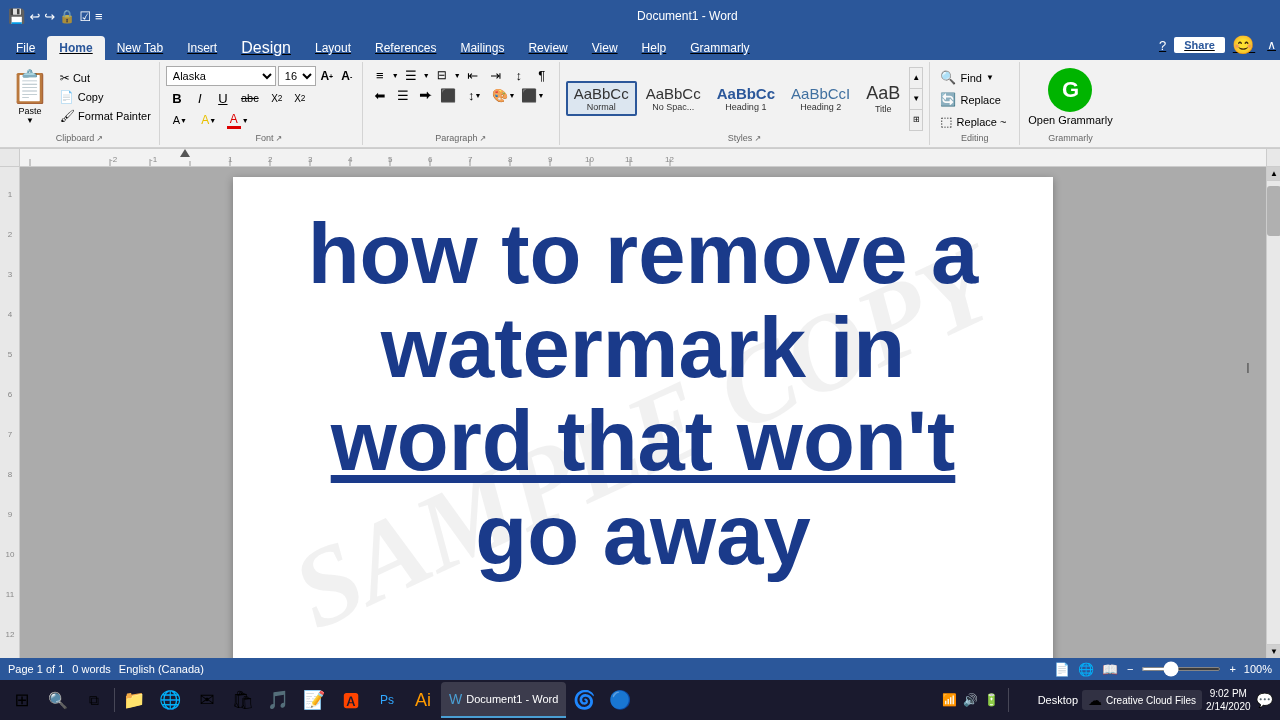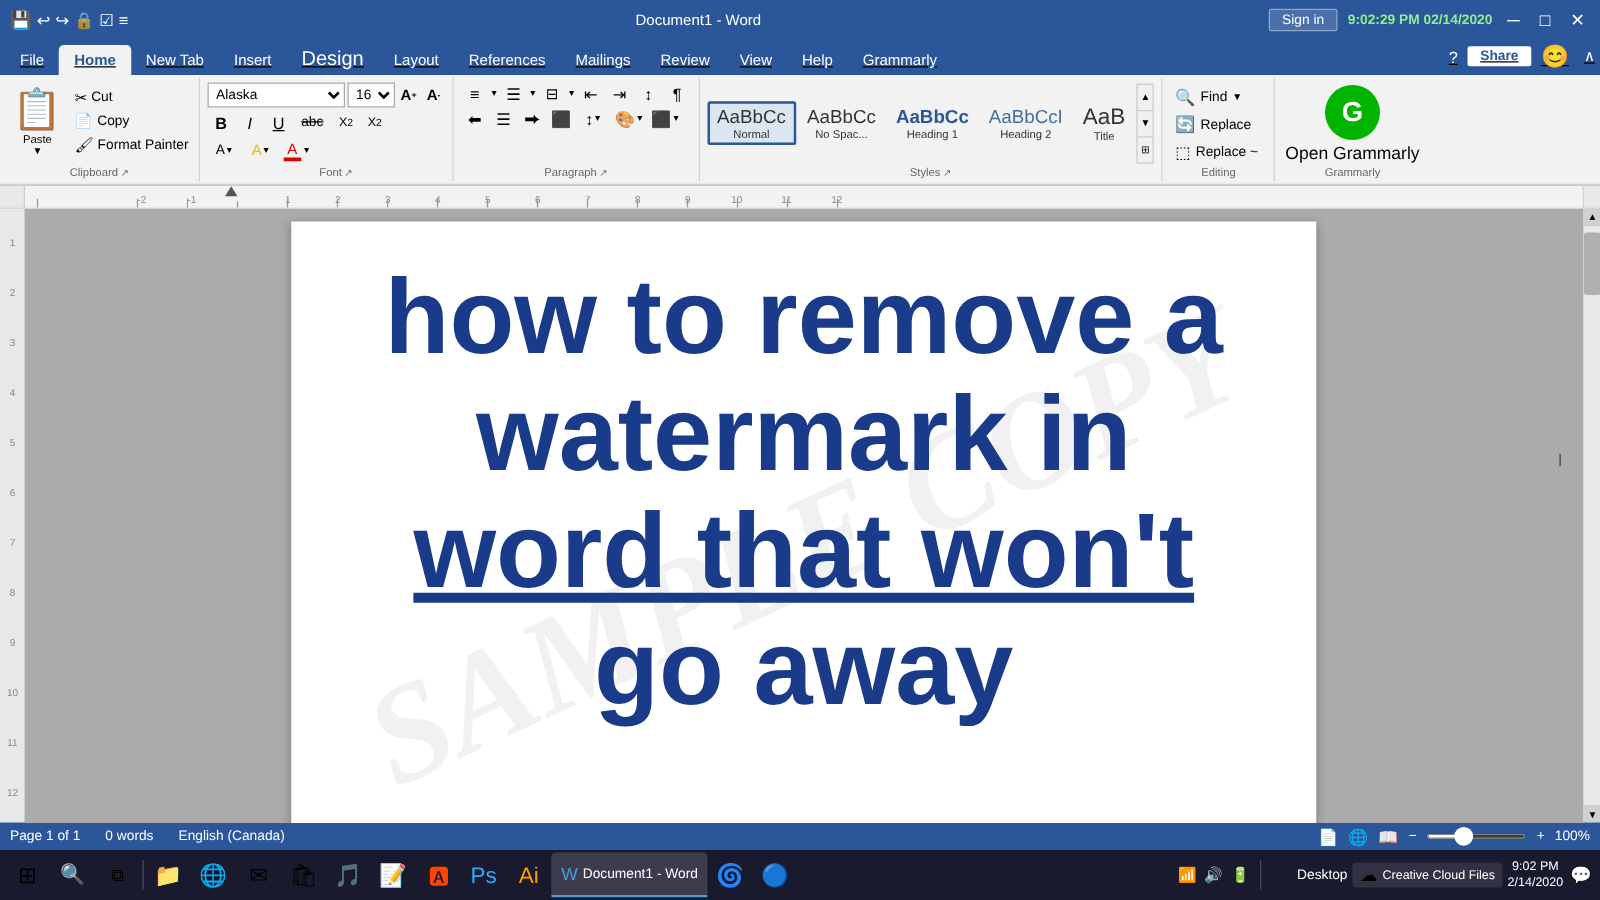--- a/index.html
+++ b/index.html
@@ -11,27 +11,20 @@
 <div style="background:#2b579a;color:white;height:32px;display:flex;align-items:center;padding:0 8px;flex-shrink:0;">
   <div style="display:flex;align-items:center;gap:4px;">
     <span style="cursor:pointer;font-size:14px;color:white;">💾</span>
     <span style="cursor:pointer;font-size:13px;color:white;">↩</span>
     <span style="cursor:pointer;font-size:13px;color:white;">↪</span>
     <span style="font-size:13px;color:rgba(255,255,255,0.7);">🔒</span>
     <span style="cursor:pointer;font-size:13px;color:white;">☑</span>
     <span style="cursor:pointer;font-size:13px;color:white;">≡</span>
   </div>
   <div style="flex:1;text-align:center;font-size:12px;">Document1 - Word</div>
-  <div style="display:flex;align-items:center;gap:8px;">
-    <button style="background:rgba(255,255,255,0.15);border:1px solid rgba(255,255,255,0.4);color:white;padding:2px 10px;border-radius:2px;cursor:pointer;font-size:11px;">Sign in</button>
-    <span style="color:#90ee90;font-size:11px;font-weight:bold;">9:02:29 PM 02/14/2020</span>
-    <span style="cursor:pointer;color:white;font-size:14px;padding:0 4px;">─</span>
-    <span style="cursor:pointer;color:white;font-size:14px;padding:0 4px;">□</span>
-    <span style="cursor:pointer;color:white;font-size:14px;padding:0 4px;">✕</span>
-  </div>
 </div>
 
 <div style="background:#2b579a;display:flex;align-items:flex-end;padding:0 0 0 4px;height:28px;flex-shrink:0;text-decoration:underline;">
   <div style="padding:4px 12px;color:white;font-size:12px;cursor:pointer;height:24px;display:flex;align-items:center;">File</div>
   <div style="padding:4px 12px;color:#2b579a;font-size:12px;cursor:pointer;background:#f2f2f2;border-radius:4px 4px 0 0;height:24px;display:flex;align-items:center;font-weight:600;">Home</div>
   <div style="padding:4px 12px;color:white;font-size:12px;cursor:pointer;height:24px;display:flex;align-items:center;">New Tab</div>
   <div style="padding:4px 12px;color:white;font-size:12px;cursor:pointer;height:24px;display:flex;align-items:center;">Insert</div>
   <div style="padding:4px 12px;color:white;font-size:16px;cursor:pointer;height:24px;display:flex;align-items:center;">Design</div>
   <div style="padding:4px 12px;color:white;font-size:12px;cursor:pointer;height:24px;display:flex;align-items:center;">Layout</div>
   <div style="padding:4px 12px;color:white;font-size:12px;cursor:pointer;height:24px;display:flex;align-items:center;">References</div>
@@ -212,21 +205,21 @@
       </div>
     </div>
     <div style="position:absolute;bottom:2px;left:0;right:0;text-align:center;font-size:9px;color:#666;margin-top:16px;">
       <span>Editing</span>
     </div>
   </div>
 
   <div style="display:flex;flex-direction:column;padding:2px 8px 14px;position:relative;min-width:90px;">
     <div style="display:flex;flex-direction:column;align-items:center;gap:2px;flex:1;padding-top:4px;">
       <div style="width:44px;height:44px;background:#00b400;border-radius:50%;display:flex;align-items:center;justify-content:center;color:white;font-size:22px;font-weight:bold;cursor:pointer;">G</div>
-      <span style="font-size:14px;text-align:center;">Open Grammarly</span>
+      <span style="font-size:11px;text-align:center;">Open Grammarly</span>
     </div>
     <div style="position:absolute;bottom:2px;left:0;right:0;text-align:center;font-size:9px;color:#666;">
       <span>Grammarly</span>
     </div>
   </div>
 
 </div>
 
 <div style="background:#f2f2f2;border-bottom:1px solid #ccc;height:0;overflow:hidden;"></div>
 
@@ -317,21 +310,21 @@
       <div style="width:14px;height:50px;background:#b0b0b0;border-radius:3px;position:absolute;top:5px;"></div>
     </div>
     <div style="width:14px;height:14px;background:#d0d0d0;display:flex;align-items:center;justify-content:center;font-size:8px;cursor:pointer;border-top:1px solid #ccc;">▼</div>
   </div>
 
   <div style="position:absolute;right:30px;top:50%;font-size:14px;color:#555;pointer-events:none;">I</div>
 
 </div>
 
 <div style="background:#2b579a;color:white;height:22px;display:flex;align-items:center;padding:0 8px;font-size:11px;flex-shrink:0;">
-  <div style="display:flex;gap:20px;align-items:center;">
+  <div style="display:flex;gap:8px;align-items:center;">
     <span>Page 1 of 1</span>
     <span>0 words</span>
     <span>English (Canada)</span>
   </div>
   <div style="margin-left:auto;display:flex;align-items:center;gap:8px;">
     <span style="cursor:pointer;font-size:13px;">📄</span>
     <span style="cursor:pointer;font-size:13px;">🌐</span>
     <span style="cursor:pointer;font-size:13px;">📖</span>
     <span style="cursor:pointer;font-size:11px;">−</span>
     <input type="range" min="50" max="200" value="100" style="width: 80px; height: 4px; accent-color: white; cursor: pointer;">
@@ -346,21 +339,21 @@
   <div style="width:36px;height:36px;display:flex;align-items:center;justify-content:center;cursor:pointer;border-radius:4px;font-size:14px;">⧉</div>
   <div style="width:1px;height:24px;background:rgba(255,255,255,0.2);margin:0 2px;"></div>
 
   <div style="width:36px;height:36px;display:flex;align-items:center;justify-content:center;cursor:pointer;border-radius:4px;font-size:18px;">📁</div>
   <div style="width:36px;height:36px;display:flex;align-items:center;justify-content:center;cursor:pointer;border-radius:4px;font-size:18px;">🌐</div>
   <div style="width:36px;height:36px;display:flex;align-items:center;justify-content:center;cursor:pointer;border-radius:4px;font-size:18px;">✉</div>
   <div style="width:36px;height:36px;display:flex;align-items:center;justify-content:center;cursor:pointer;border-radius:4px;font-size:18px;">🛍</div>
   <div style="width:36px;height:36px;display:flex;align-items:center;justify-content:center;cursor:pointer;border-radius:4px;font-size:18px;">🎵</div>
   <div style="width:36px;height:36px;display:flex;align-items:center;justify-content:center;cursor:pointer;border-radius:4px;font-size:18px;">📝</div>
   <div style="width:36px;height:36px;display:flex;align-items:center;justify-content:center;cursor:pointer;border-radius:4px;font-size:18px;color:#ff4400;">🅰</div>
-  <div style="width:36px;height:36px;display:flex;align-items:center;justify-content:center;cursor:pointer;border-radius:4px;font-size:18px;color:#31a8ff;">Ps</div>
+  <div style="width:36px;height:36px;display:flex;align-items:center;justify-content:center;cursor:pointer;border-radius:4px;font-size:12px;color:#31a8ff;">Ps</div>
   <div style="width:36px;height:36px;display:flex;align-items:center;justify-content:center;cursor:pointer;border-radius:4px;font-size:18px;color:#ff9a00;">Ai</div>
   <div style="display:flex;align-items:center;gap:4px;background:rgba(255,255,255,0.15);border-bottom:2px solid #4a9fd4;padding:2px 8px;border-radius:4px 4px 0 0;color:white;font-size:11px;cursor:pointer;height:36px;">
     <span style="font-size:14px;color:#4a9fd4;">W</span>
     <span style="max-width:120px;overflow:hidden;text-overflow:ellipsis;white-space:nowrap;">Document1 - Word</span>
   </div>
   <div style="width:36px;height:36px;display:flex;align-items:center;justify-content:center;cursor:pointer;border-radius:4px;font-size:18px;">🌀</div>
   <div style="width:36px;height:36px;display:flex;align-items:center;justify-content:center;cursor:pointer;border-radius:4px;font-size:18px;">🔵</div>
 
   <div style="margin-left:auto;display:flex;align-items:center;gap:4px;">
 

